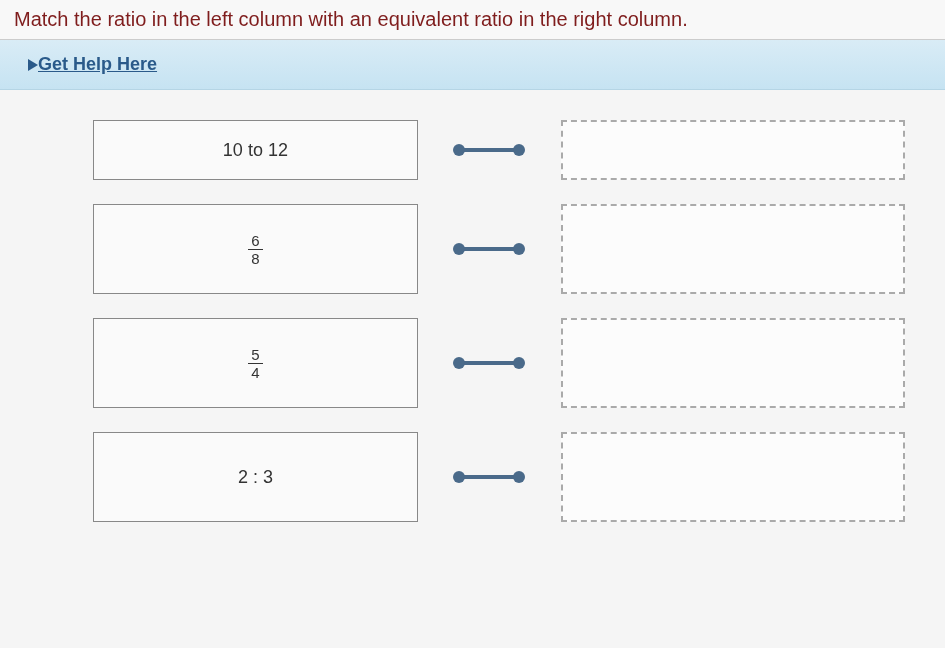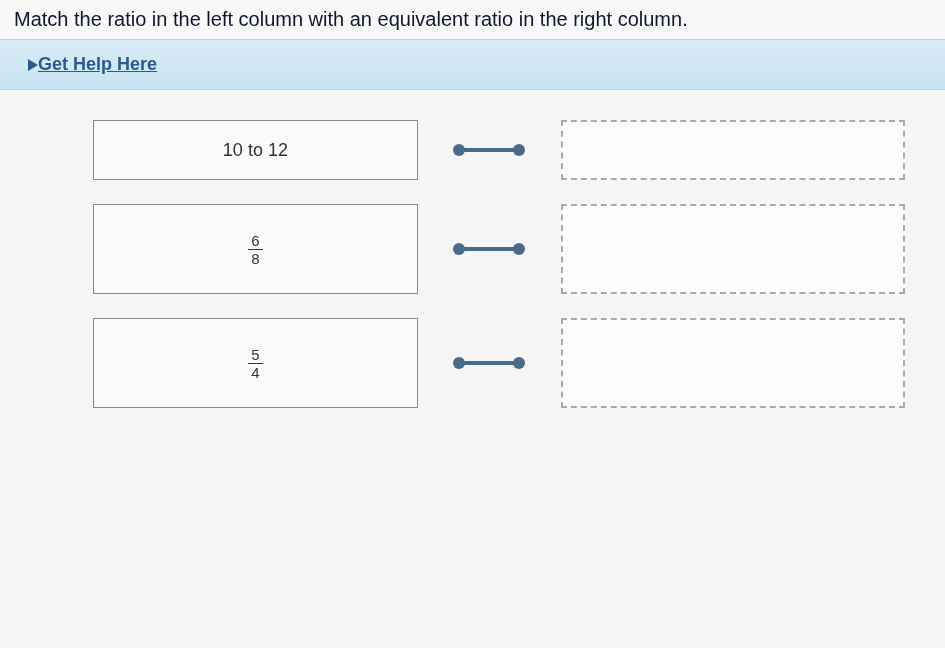--- a/index.html
+++ b/index.html
@@ -8,21 +8,21 @@
       background: #f5f5f5;
       width: 945px;
       height: 648px;
       overflow: hidden;
     }
     .instruction-bar {
       background: #f8f8f8;
       border-bottom: 1px solid #ccc;
       padding: 8px 14px;
       font-size: 20px;
-      color: #0f172a;
+      color: #7f1d1d;
     }
     .help-bar {
       background: linear-gradient(to bottom, #d9ecf6, #c6e3f2);
       padding: 14px 28px;
       border-bottom: 1px solid #b5d5e5;
     }
     .help-link {
       display: inline-flex;
       align-items: center;
       color: #2a5a8a;
@@ -145,14 +145,23 @@
         <span class="num">5</span>
         <span class="den">4</span>
       </span>
     </div>
     <div class="connector">
       <div class="connector-line"></div>
     </div>
     <div class="right-box"></div>
   </div>
 
+  <div class="row">
+    <div class="left-box">
+      <span>2 : 3</span>
+    </div>
+    <div class="connector">
+      <div class="connector-line"></div>
+    </div>
+    <div class="right-box"></div>
+  </div>
 
 </div>
 
 </body></html>

